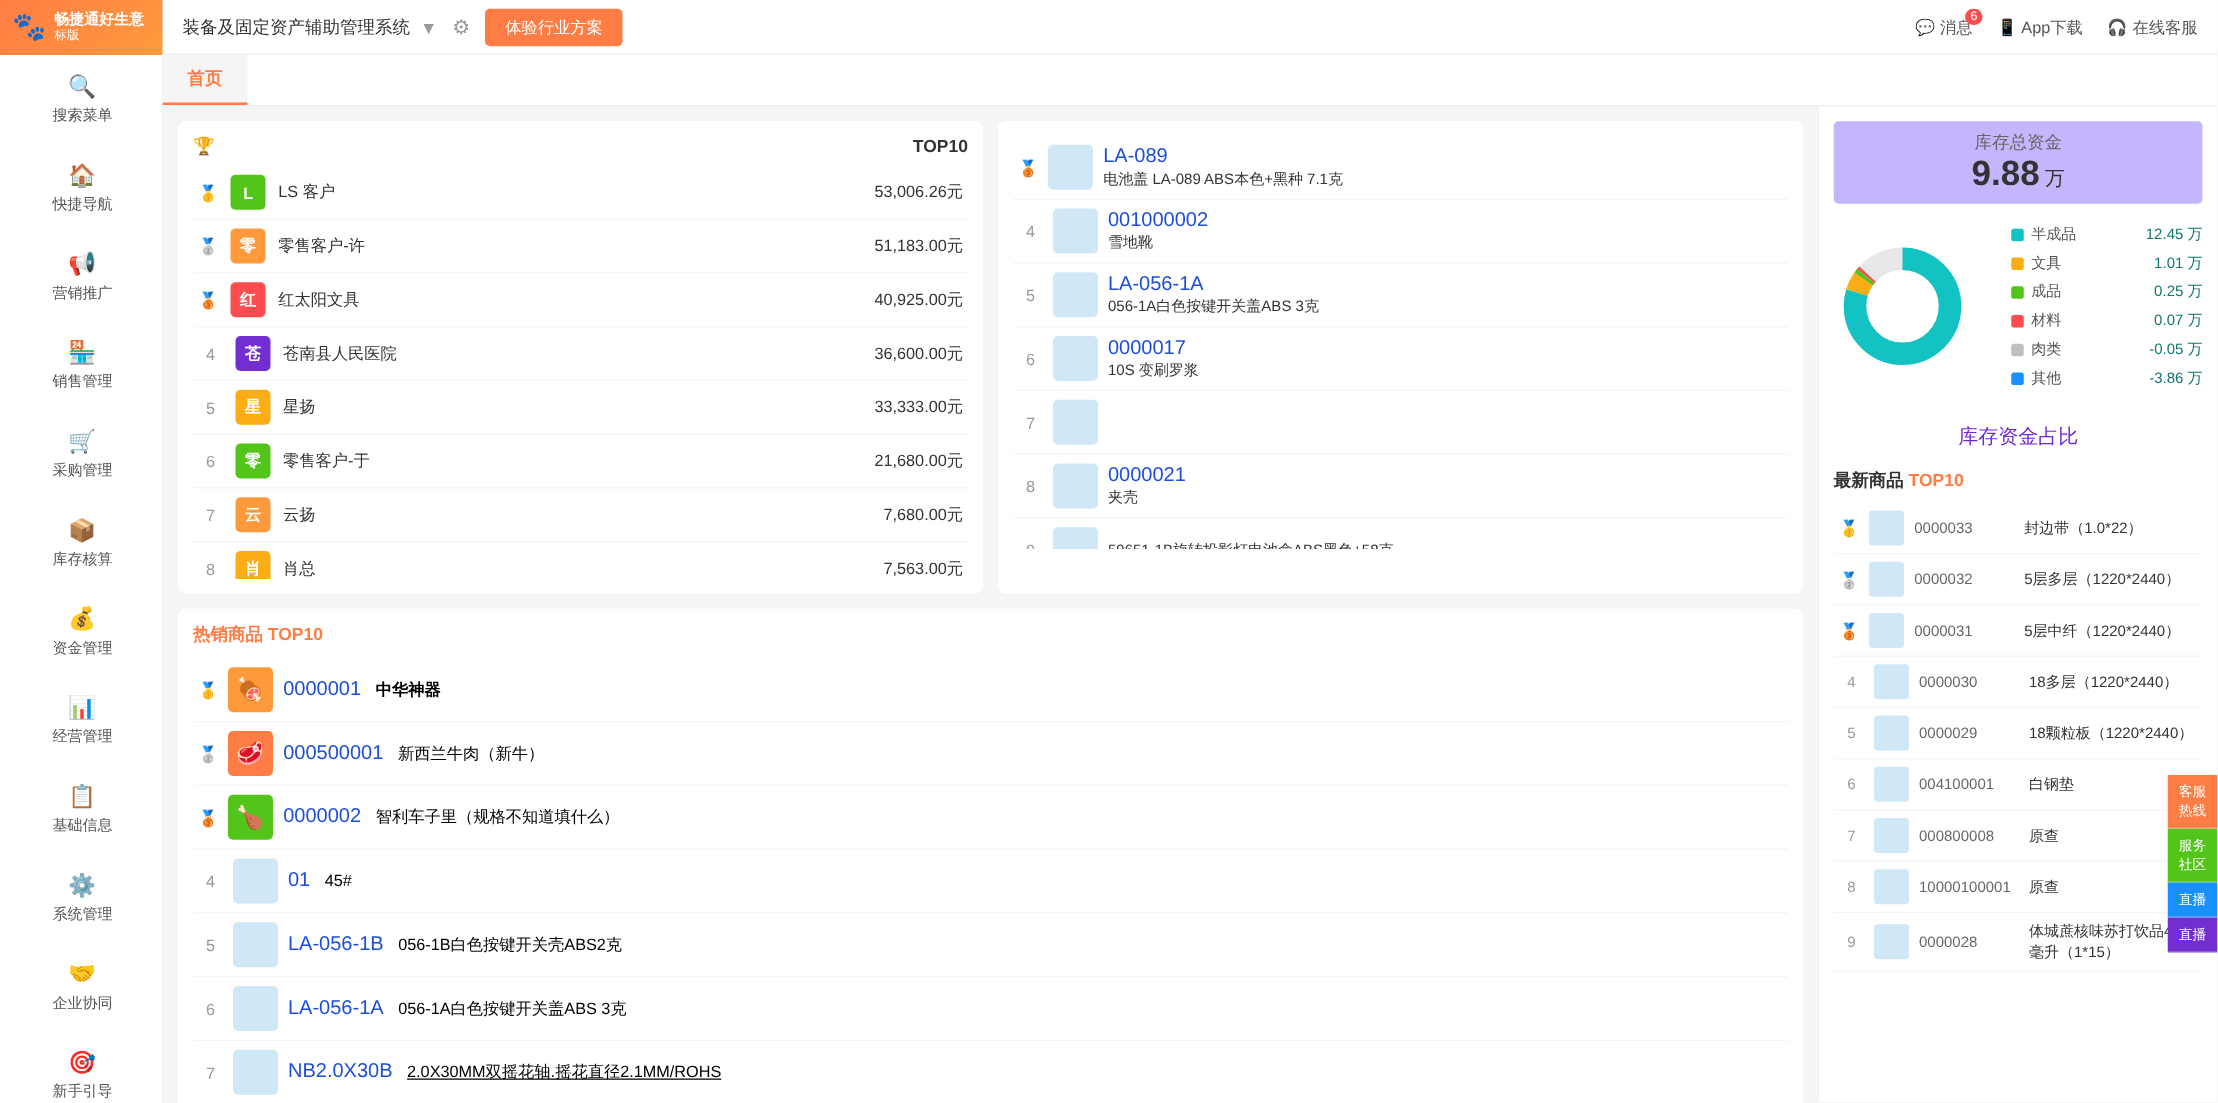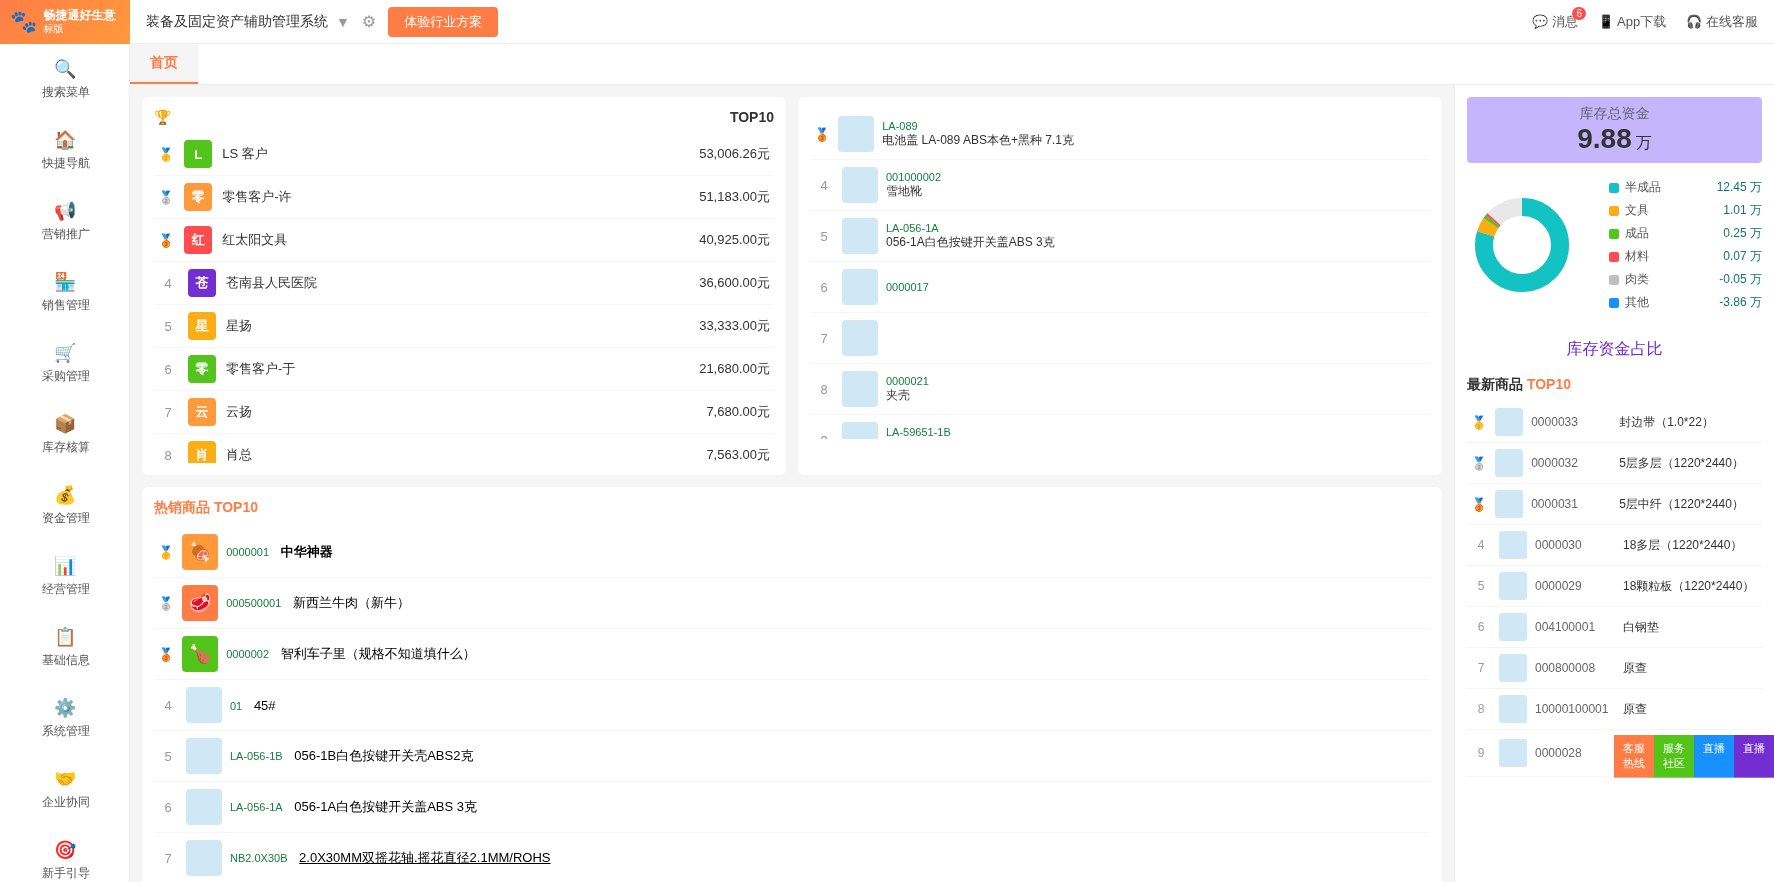--- a/index.html
+++ b/index.html
@@ -87,21 +87,21 @@
     .product-row {
       display: flex; align-items: center; padding: 7px 4px;
       border-bottom: 1px solid #f5f5f5; gap: 8px;
     }
     .product-thumb {
       width: 36px; height: 36px; background: #e8e8e8; border-radius: 4px;
       display: flex; align-items: center; justify-content: center; flex-shrink: 0; overflow: hidden;
     }
     .product-thumb-placeholder { width: 36px; height: 36px; background: #d0e8f5; border-radius: 4px; flex-shrink: 0; display: flex; align-items: center; justify-content: center; }
     .product-info { flex: 1; min-width: 0; }
-    .product-code { color: #15803d; font-size: 11px; }
+    .product-code { color: #1d4ed8; font-size: 16px; }
     .product-name { color: #333; font-size: 12px; white-space: nowrap; overflow: hidden; text-overflow: ellipsis; }
 
     
     .two-col { display: flex; gap: 12px; }
     .two-col > div { flex: 1; min-width: 0; }
 
     
     .donut-container { display: flex; align-items: center; gap: 32px; padding: 8px 0; }
     .donut-svg { flex-shrink: 0; }
     .legend { display: flex; flex-direction: column; gap: 6px; font-size: 12px; flex: 1; }
@@ -122,21 +122,21 @@
     .newest-rank { width: 20px; text-align: center; font-size: 12px; color: #999; }
     .newest-thumb {
       width: 28px; height: 28px; background: #d0e8f5; border-radius: 3px; flex-shrink: 0;
       display: flex; align-items: center; justify-content: center; font-size: 10px; color: #aaa;
     }
     .newest-code { color: #666; font-size: 12px; width: 80px; flex-shrink: 0; }
     .newest-name { flex: 1; color: #333; font-size: 12px; }
 
     
     .float-bar {
-      position: fixed; right: 0; bottom: 104px; display: flex; flex-direction: row; justify-content: space-between;
+      position: fixed; right: 0; bottom: 120px; display: flex; flex-direction: column; justify-content: space-between;
     }
     .float-btn {
       background: #1890ff; color: #fff; width: 40px; padding: 6px 4px;
       font-size: 11px; text-align: center; cursor: pointer; border-bottom: 1px solid rgba(255,255,255,0.3);
     }
     .float-btn:first-child { background: #ff7d45; }
     .float-btn:nth-child(2) { background: #52c41a; }
     .float-btn:nth-child(3) { background: #1890ff; }
     .float-btn:nth-child(4) { background: #722ed1; }
 
@@ -356,20 +356,21 @@
               </div>
               <div class="product-row">
                 <span class="rank-num">6</span>
                 <div class="product-thumb-placeholder">
                   <svg width="20" height="20" viewBox="0 0 20 20">
                       <rect width="20" height="20" fill="#d0e8f5" rx="2"></rect>
                     </svg>
                 </div>
                 <div class="product-info">
                   <div class="product-code">0000017</div>
+                  <div class="product-name">10S 变刷罗浆</div>
                 </div>
               </div>
               <div class="product-row">
                 <span class="rank-num">7</span>
                 <div class="product-thumb-placeholder">
                   <svg width="20" height="20" viewBox="0 0 20 20">
                       <rect width="20" height="20" fill="#d0e8f5" rx="2"></rect>
                     </svg>
                 </div>
               </div>
@@ -386,21 +387,20 @@
                 </div>
               </div>
               <div class="product-row">
                 <span class="rank-num">9</span>
                 <div class="product-thumb-placeholder">
                   <svg width="20" height="20" viewBox="0 0 20 20">
                       <rect width="20" height="20" fill="#d0e8f5" rx="2"></rect>
                     </svg>
                 </div>
                 <div class="product-info">
-                  <div class="product-code">LA-59651-1B</div>
                   <div class="product-name">59651-1B旋转投影灯电池盒ABS黑色+58克</div>
                 </div>
               </div>
             </div>
           </div>
         </div>
 
         <div class="hot-products-card">
           <div class="hot-header">热销商品 TOP10</div>
           <div class="scroll-container-sm">

